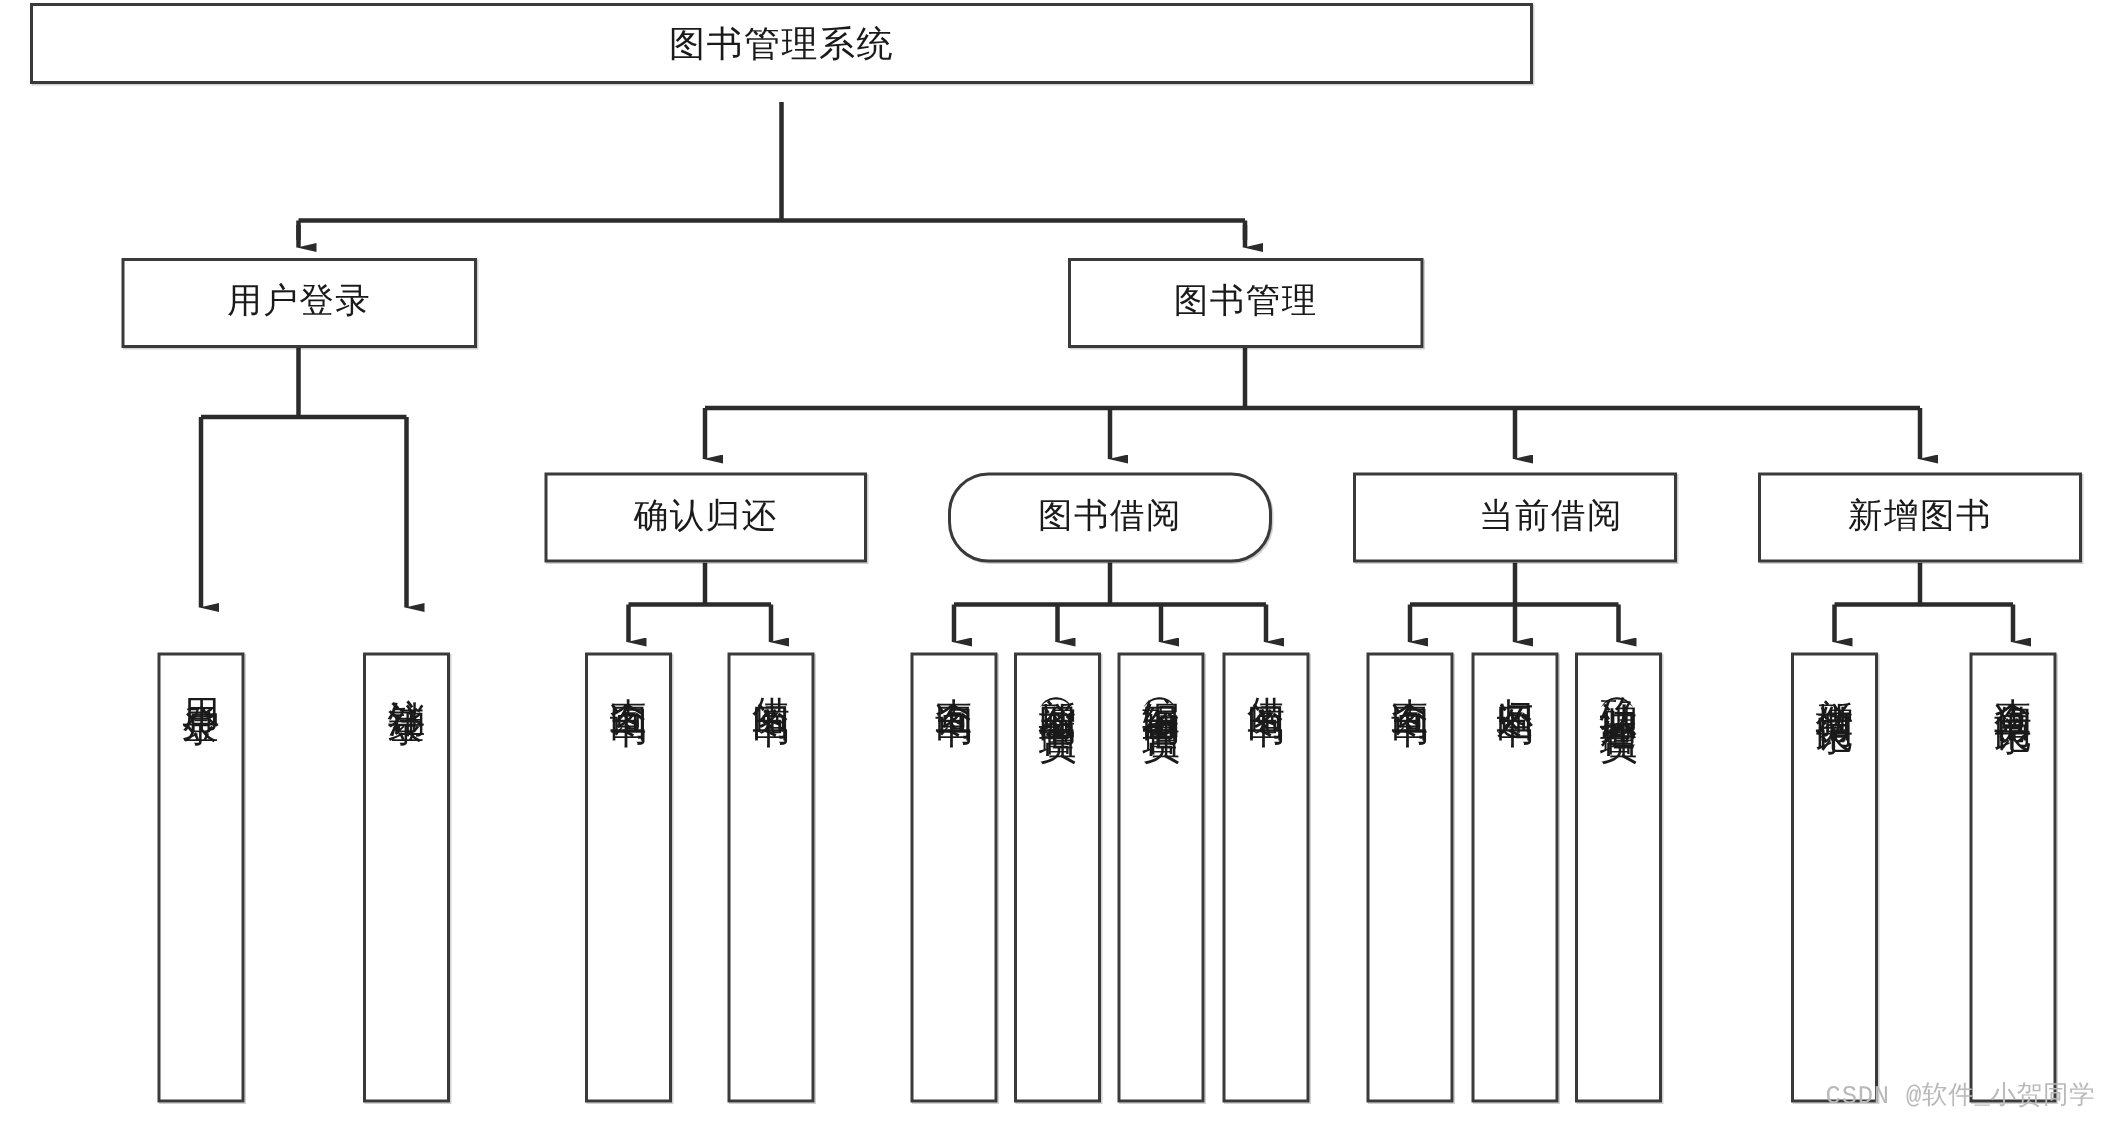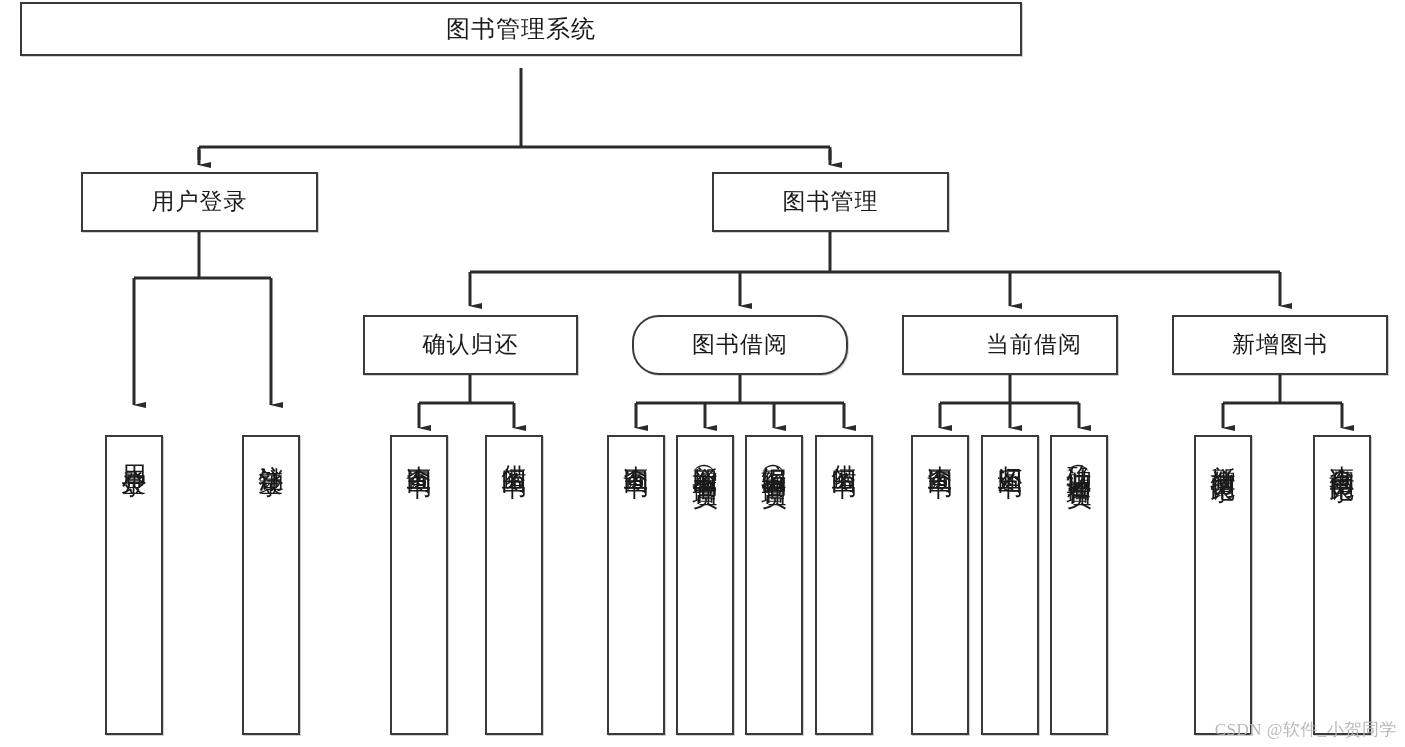--- a/index.html
+++ b/index.html
@@ -66,21 +66,21 @@
     white-space: nowrap;
   }
   #watermark {
     position: absolute;
     right: 8px;
     bottom: 6px;
     font-size: 17px;
     color: #b9b9b9;
     letter-spacing: 0.5px;
     white-space: nowrap;
-    font-family: Liberation Serif, serif;
+    font-family: Liberation Mono, monospace;
   }
 </style>
 </head>
 <body>
 
 <div id="canvas">
 
   <svg id="edges" viewBox="0 0 1405 747" xmlns="http://www.w3.org/2000/svg">
     <defs>
       <marker id="ah" markerWidth="10" markerHeight="14" refX="3" refY="12" orient="auto" markerUnits="userSpaceOnUse">

